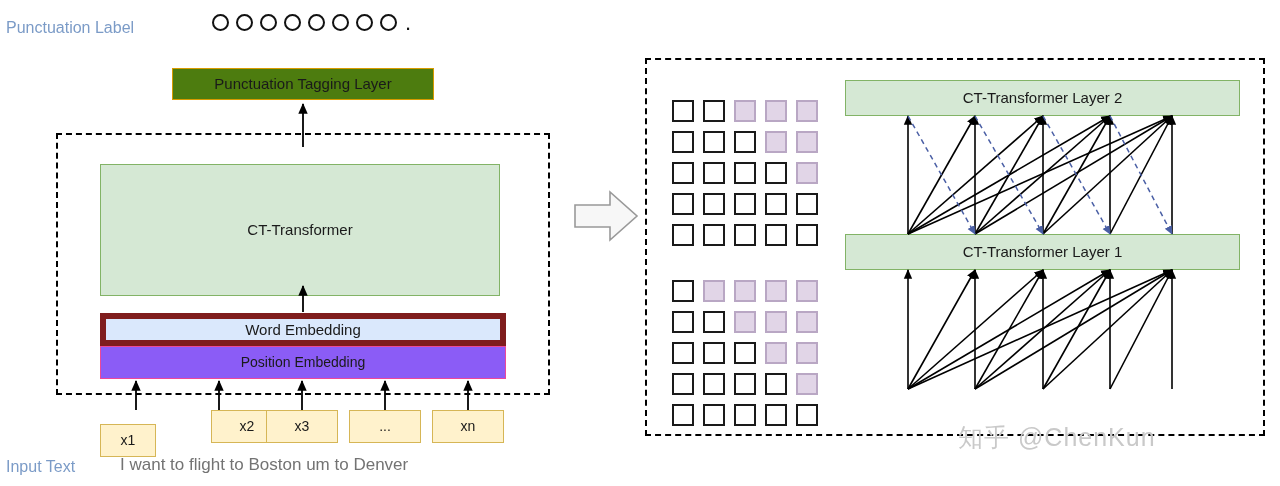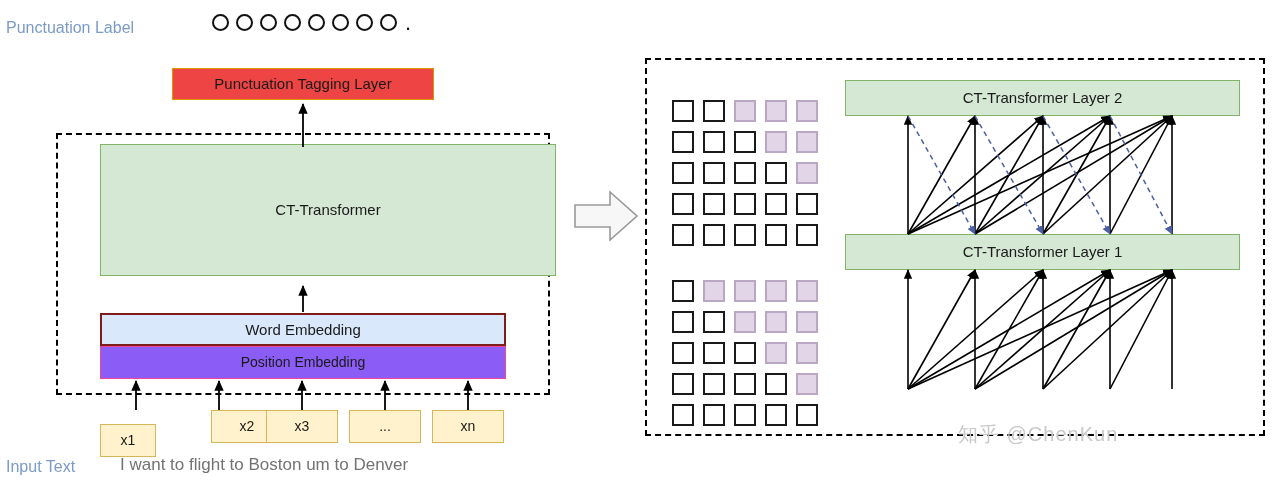--- a/index.html
+++ b/index.html
@@ -30,26 +30,26 @@
     font-size: 15px;
     color: #1a1a1a;
     text-align: center;
     line-height: 1.2;
   }
   .box-green {
     background: #d5e8d4;
     border: 1px solid #82b366;
   }
   .box-orange {
-    background: #ef4444;
+    background: #4d7c0f;
     border: 1px solid #d79b00;
   }
   .box-blue {
     background: #dae8fc;
-    border: 2px solid #7f1d1d;
+    border: 6px solid #7f1d1d;
   }
   .box-gray {
     background: #8b5cf6;
     border: 1px solid #ec4899;
   }
   .box-yellow {
     background: #fff2cc;
     border: 1px solid #d6b656;
     font-size: 14px;
   }
@@ -129,21 +129,21 @@
     width: 1280px;
     height: 486px;
     pointer-events: none;
   }
 
   
   #watermark {
     position: absolute;
     left: 958px;
     top: 421px;
-    font-size: 20px;
+    font-size: 25px;
     color: #c9c9c9;
     white-space: nowrap;
     letter-spacing: 1px;
   }
 </style>
 </head>
 <body>
 
 <div id="canvas">
 
@@ -158,21 +158,21 @@
       <div class="punct-o"></div>
       <div class="punct-o"></div>
       <div class="punct-o"></div>
       <div class="punct-dot">.</div>
     </div>
 
   <div class="box box-orange" style="left:172px; top:68px; width:262px; height:32px;">Punctuation Tagging Layer</div>
 
   <div class="dashed-box" style="left:56px; top:133px; width:494px; height:262px;"></div>
 
-  <div class="box box-green" style="left:100px; top:144px; width:456px; height:132px;">CT-Transformer</div>
+  <div class="box box-green" style="left:100px; top:164px; width:400px; height:132px;">CT-Transformer</div>
 
   <div class="box box-blue" style="left:100px; top:313px; width:406px; height:33px;">Word Embedding</div>
 
   <div class="box box-gray" style="left:100px; top:346px; width:406px; height:33px; font-size:14px;">Position Embedding</div>
 
   <div id="token-row"></div>
 
   <div class="side-label" style="left:6px; top:458px;">Input Text</div>
   <div class="plain-text" style="left:120px; top:455px;">I want to flight to Boston um to Denver</div>
 

